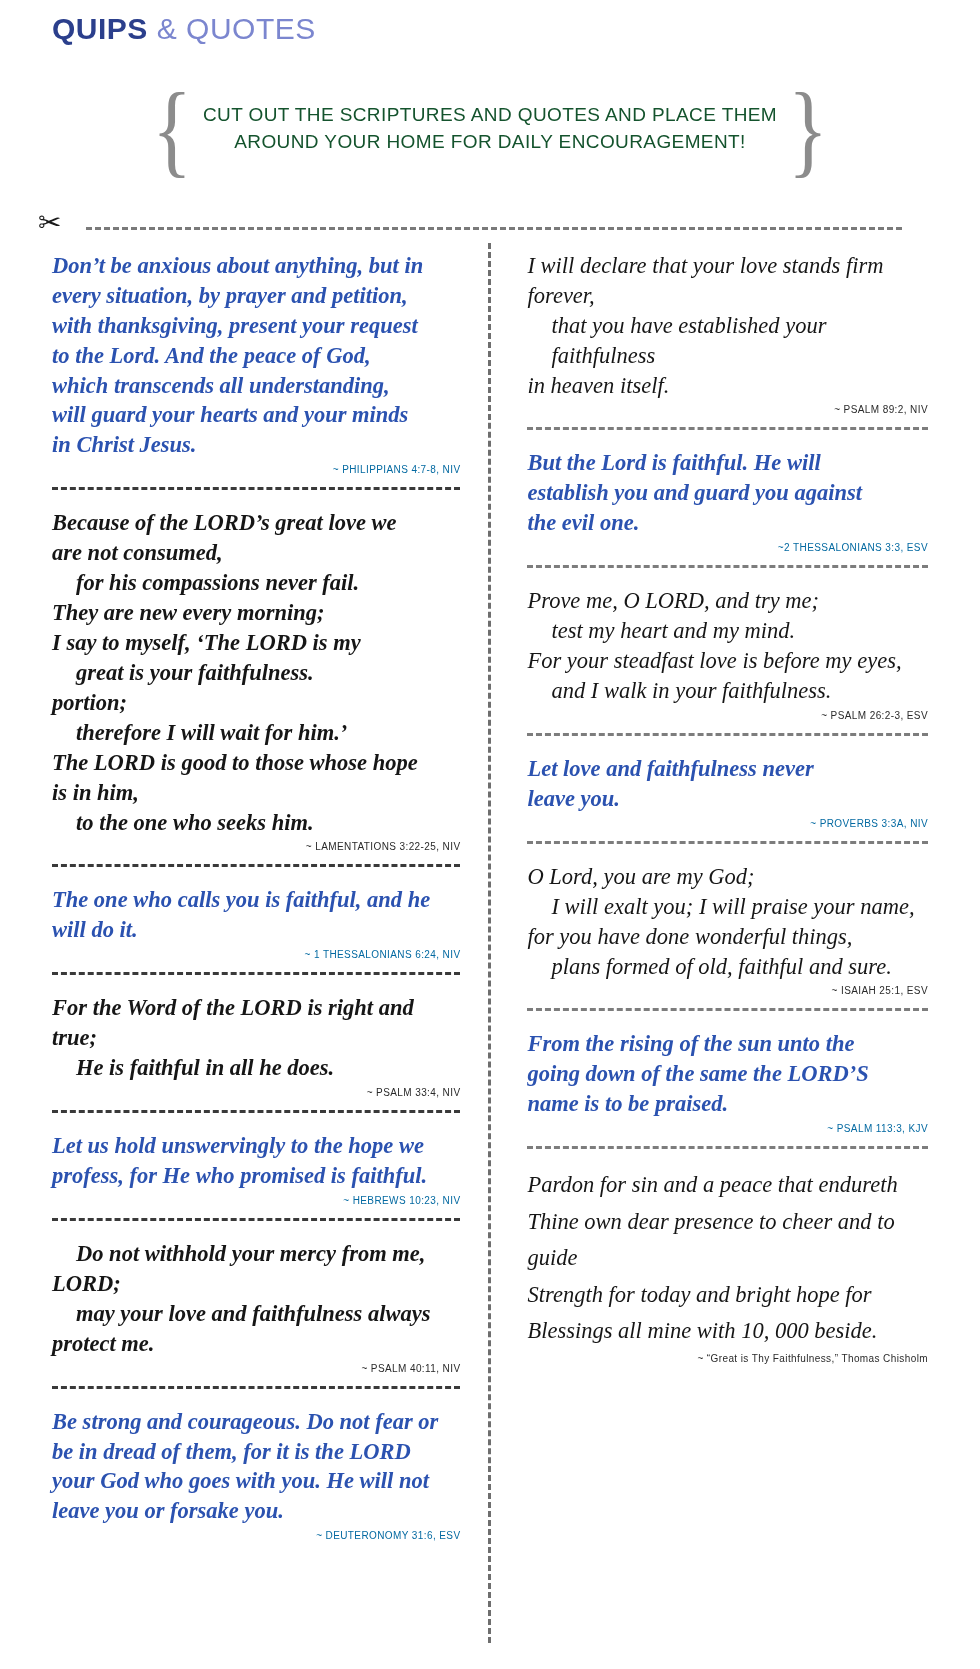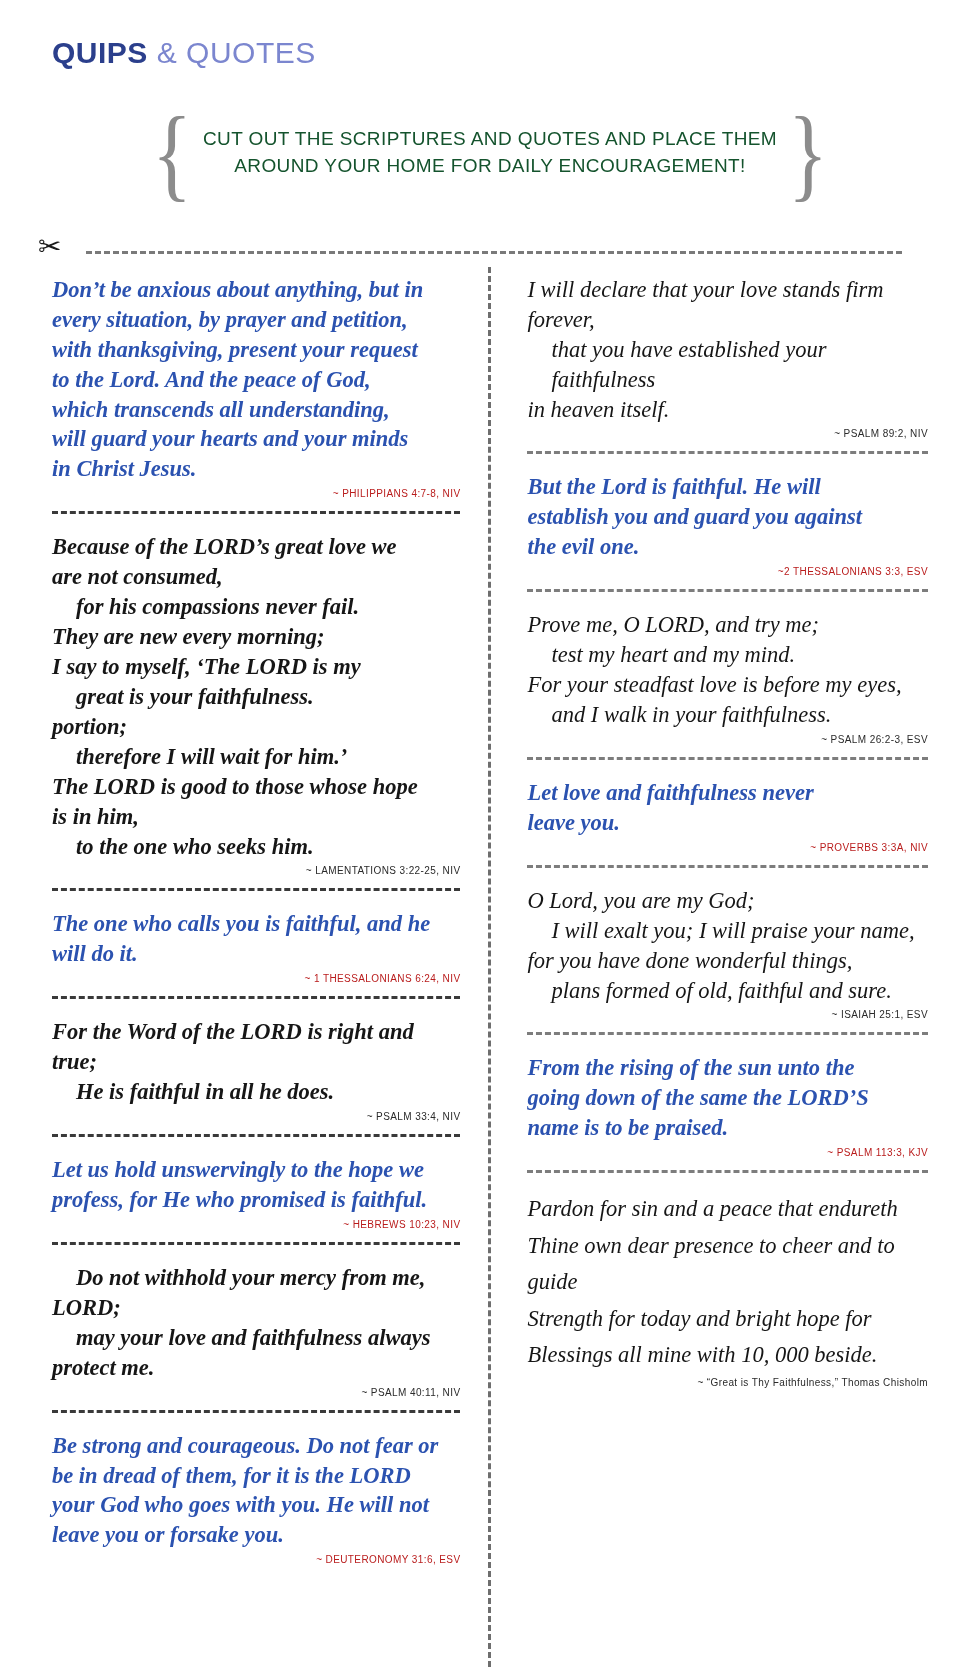--- a/index.html
+++ b/index.html
@@ -9,21 +9,20 @@
     height: 1669px;
     background: #ffffff;
     font-family: "Liberation Sans", sans-serif;
     overflow: hidden;
     position: relative;
   }
 
   
   .header {
     padding: 12px 0 0 52px;
-    margin-top: 24px;
   }
   .brand {
     font-family: "Liberation Sans", sans-serif;
     font-size: 30px;
     letter-spacing: 0.5px;
   }
   .brand-quips {
     color: #2b3f8c;
     font-weight: bold;
   }
@@ -125,21 +124,21 @@
   
   .qlight { font-weight: normal; }
 
   .cite {
     font-family: "Liberation Sans", sans-serif;
     font-size: 10px;
     letter-spacing: 0.4px;
     text-align: right;
     margin-top: 4px;
   }
-  .cite-blue  { color: #b91c1c; }
+  .cite-blue  { color: #0369a1; }
   .cite-black { color: #2a2a2a; }
 
   .hdash {
     border-top: 3.5px dashed #3a3a3a;
     margin: 12px 0 10px 0;
   }
   .hdash-gray { border-top: 3.5px dashed #7d7d7d; }
 </style>
 </head>
 <body>

